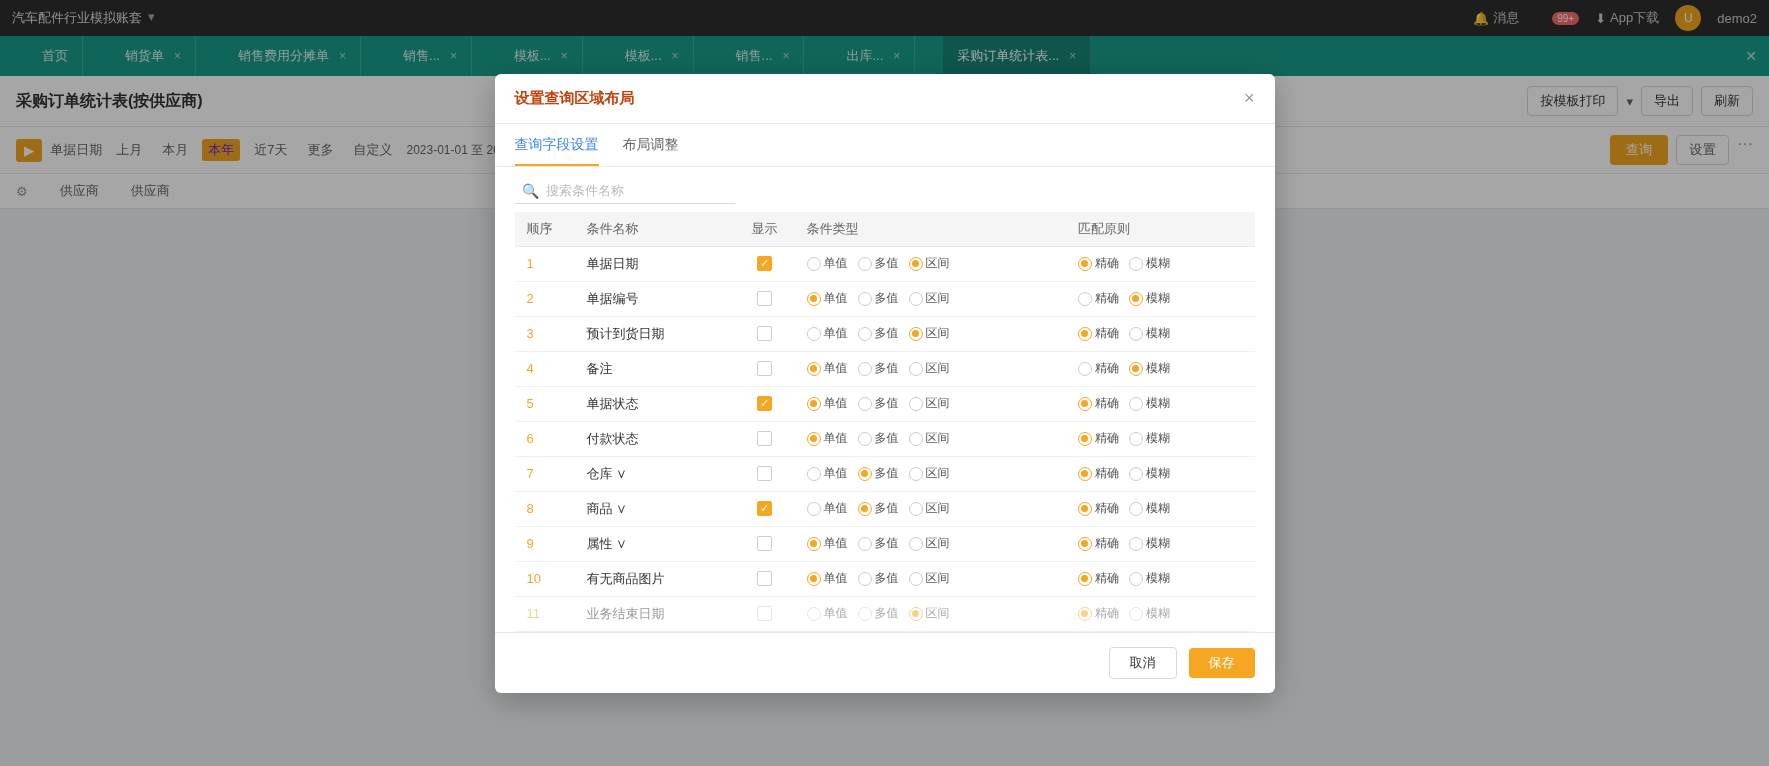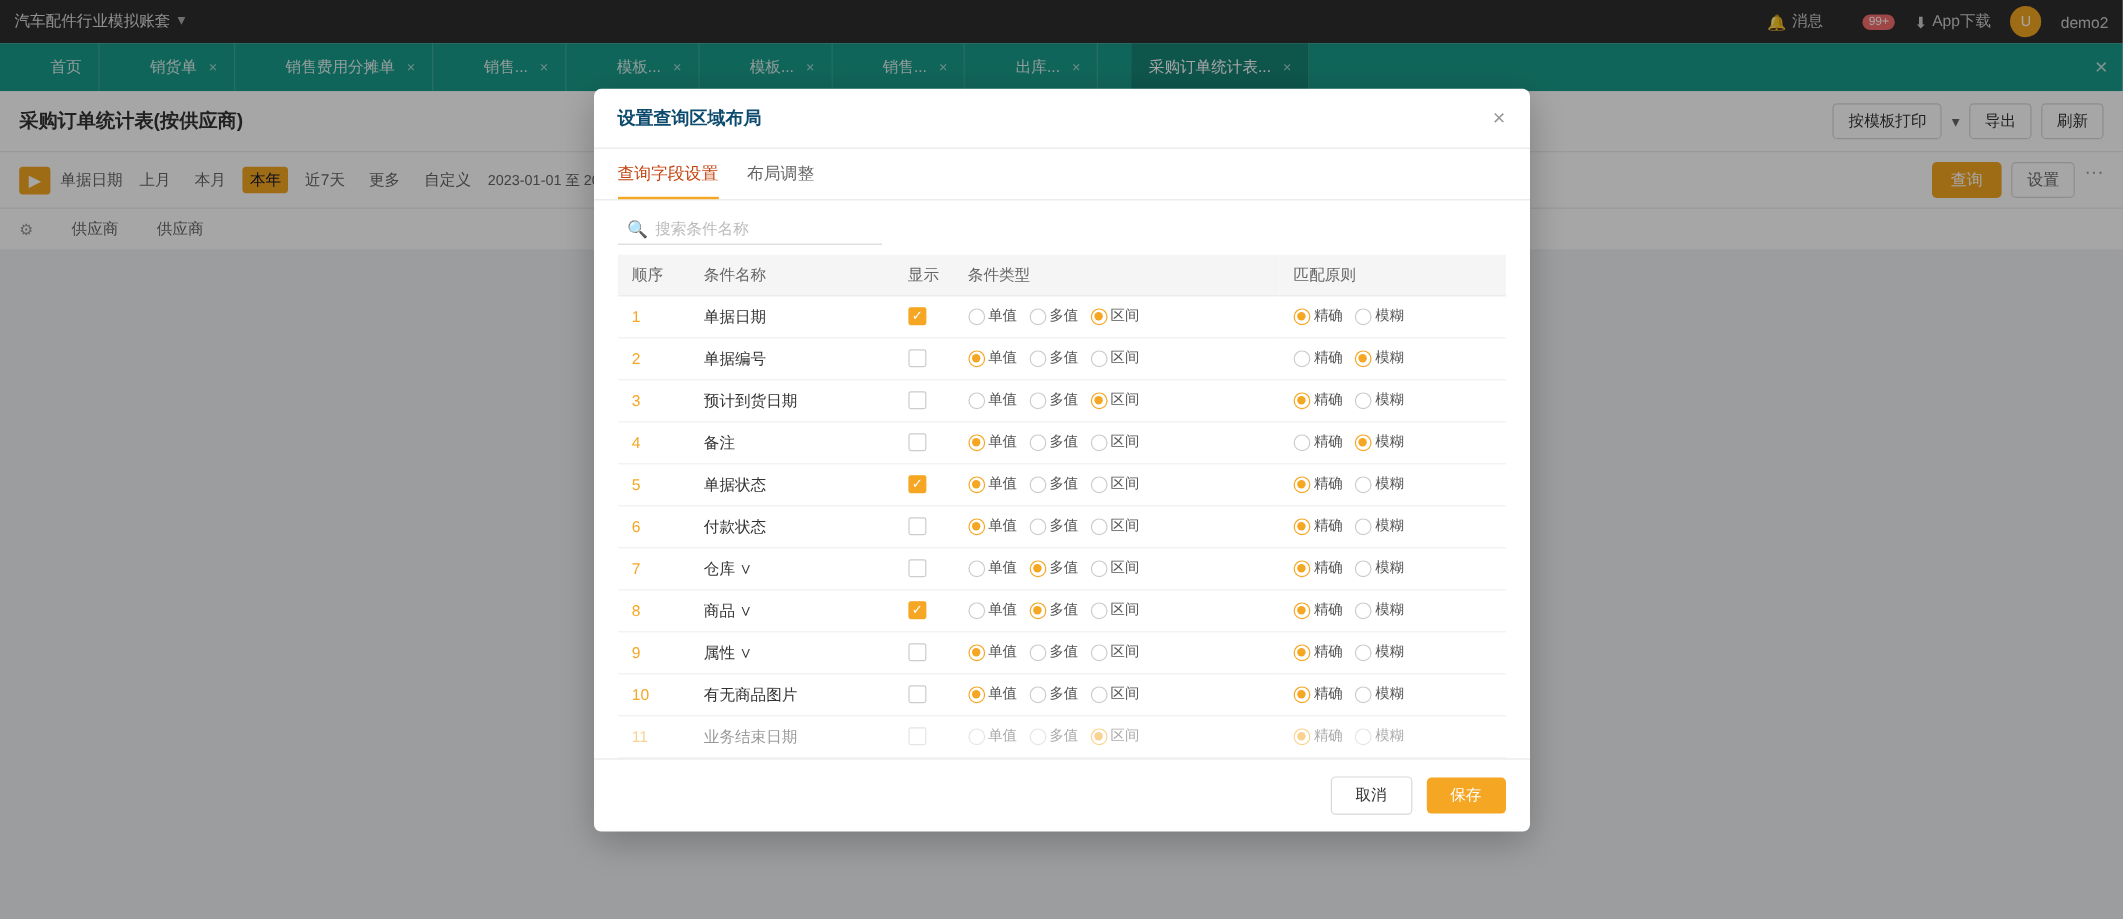--- a/index.html
+++ b/index.html
@@ -62,21 +62,21 @@
       padding: 8px 16px;
       display: flex;
       align-items: center;
       gap: 8px;
       border-bottom: 1px solid #e8e8e8;
       font-size: 13px;
     }
     .filter-toggle { background: #f5a623; color: #fff; border: none; padding: 4px 8px; border-radius: 3px; cursor: pointer; }
     .filter-date-label { color: #666; }
     .filter-date-btn { color: #666; cursor: pointer; padding: 2px 6px; border-radius: 3px; }
-    .filter-date-btn.active { background: #f5a623; color: #0f172a; }
+    .filter-date-btn.active { background: #f5a623; color: #6d28d9; }
     .date-range { color: #666; font-size: 12px; }
     .btn-query { background: #f5a623; color: #fff; border: none; padding: 5px 16px; border-radius: 4px; cursor: pointer; margin-left: auto; }
     .btn-settings { background: #fff; border: 1px solid #d9d9d9; color: #666; padding: 5px 12px; border-radius: 4px; cursor: pointer; }
 
     
     .table-header {
       background: #fff;
       display: flex;
       align-items: center;
       padding: 8px 16px;
@@ -106,38 +106,38 @@
       flex-direction: column;
       box-shadow: 0 8px 32px rgba(0,0,0,0.25);
     }
     .modal-header {
       display: flex;
       align-items: center;
       justify-content: space-between;
       padding: 14px 20px;
       border-bottom: 1px solid #e8e8e8;
     }
-    .modal-title { font-size: 15px; font-weight: bold; color: #0c4a6e; }
+    .modal-title { font-size: 15px; font-weight: bold; color: #c2410c; }
     .modal-close { cursor: pointer; color: #999; font-size: 18px; }
 
     
     .modal-tabs {
       display: flex;
       padding: 12px 20px 0;
       border-bottom: 1px solid #e8e8e8;
       gap: 24px;
     }
     .modal-tab {
       font-size: 14px;
       color: #666;
       padding-bottom: 10px;
       cursor: pointer;
       border-bottom: 2px solid transparent;
     }
-    .modal-tab.active { color: #c2410c; border-bottom: 2px solid #f5a623; font-weight: 500; }
+    .modal-tab.active { color: #3b82f6; border-bottom: 2px solid #f5a623; font-weight: 500; }
 
     
     .modal-search {
       padding: 12px 20px 8px;
       display: flex;
       align-items: center;
       gap: 8px;
     }
     .search-box {
       display: flex;
@@ -353,21 +353,21 @@
         <input class="search-input" type="text" placeholder="搜索条件名称" style="">
       </div>
     </div>
 
     <div class="modal-table-wrap scrollbar-area">
       <table class="modal-table">
         <thead>
           <tr>
             <th style="width:60px;">顺序</th>
             <th style="width:160px;">条件名称</th>
-            <th style="width:60px;text-align:right;">显示</th>
+            <th style="width:60px;text-align:center;">显示</th>
             <th>条件类型</th>
             <th>匹配原则</th>
           </tr>
         </thead>
         <tbody id="conditions-tbody">
         <tr>
               <td><span style="color:#f5a623;font-weight:500;">1</span></td>
               <td>单据日期</td>
               <td style="text-align: center;">
                 <div class="check-box checked" style="margin: 0px auto; cursor: pointer;">✓</div>

